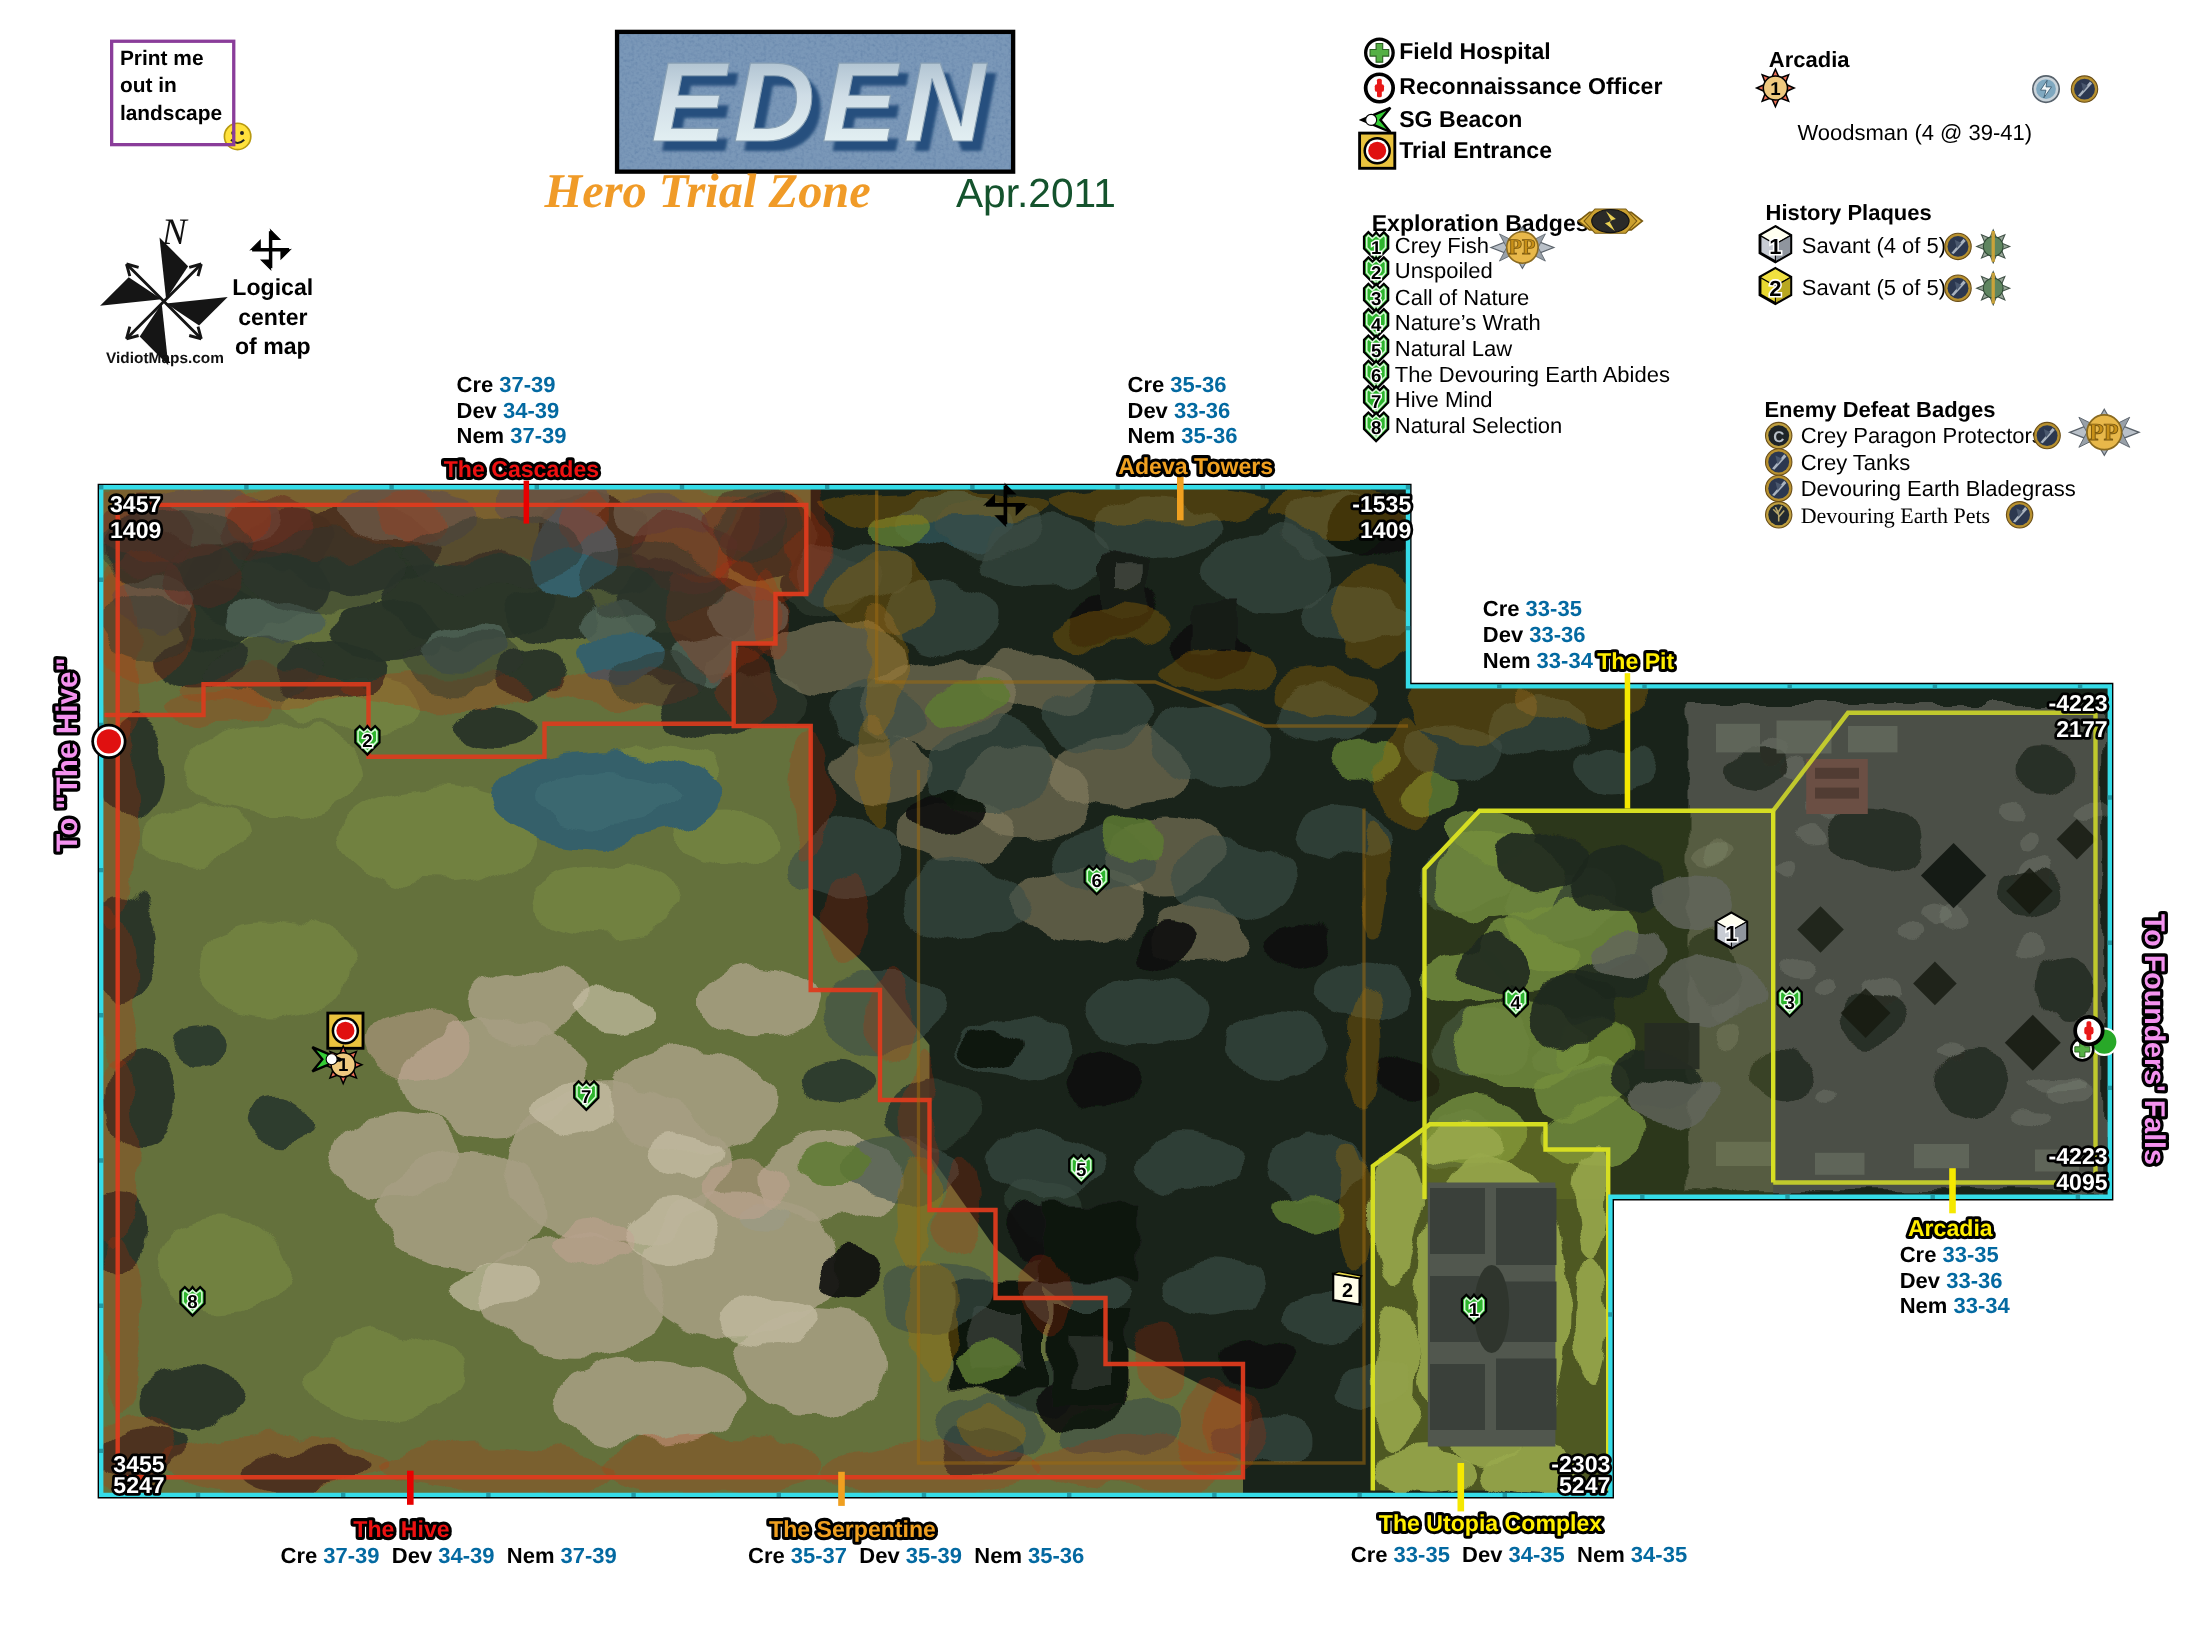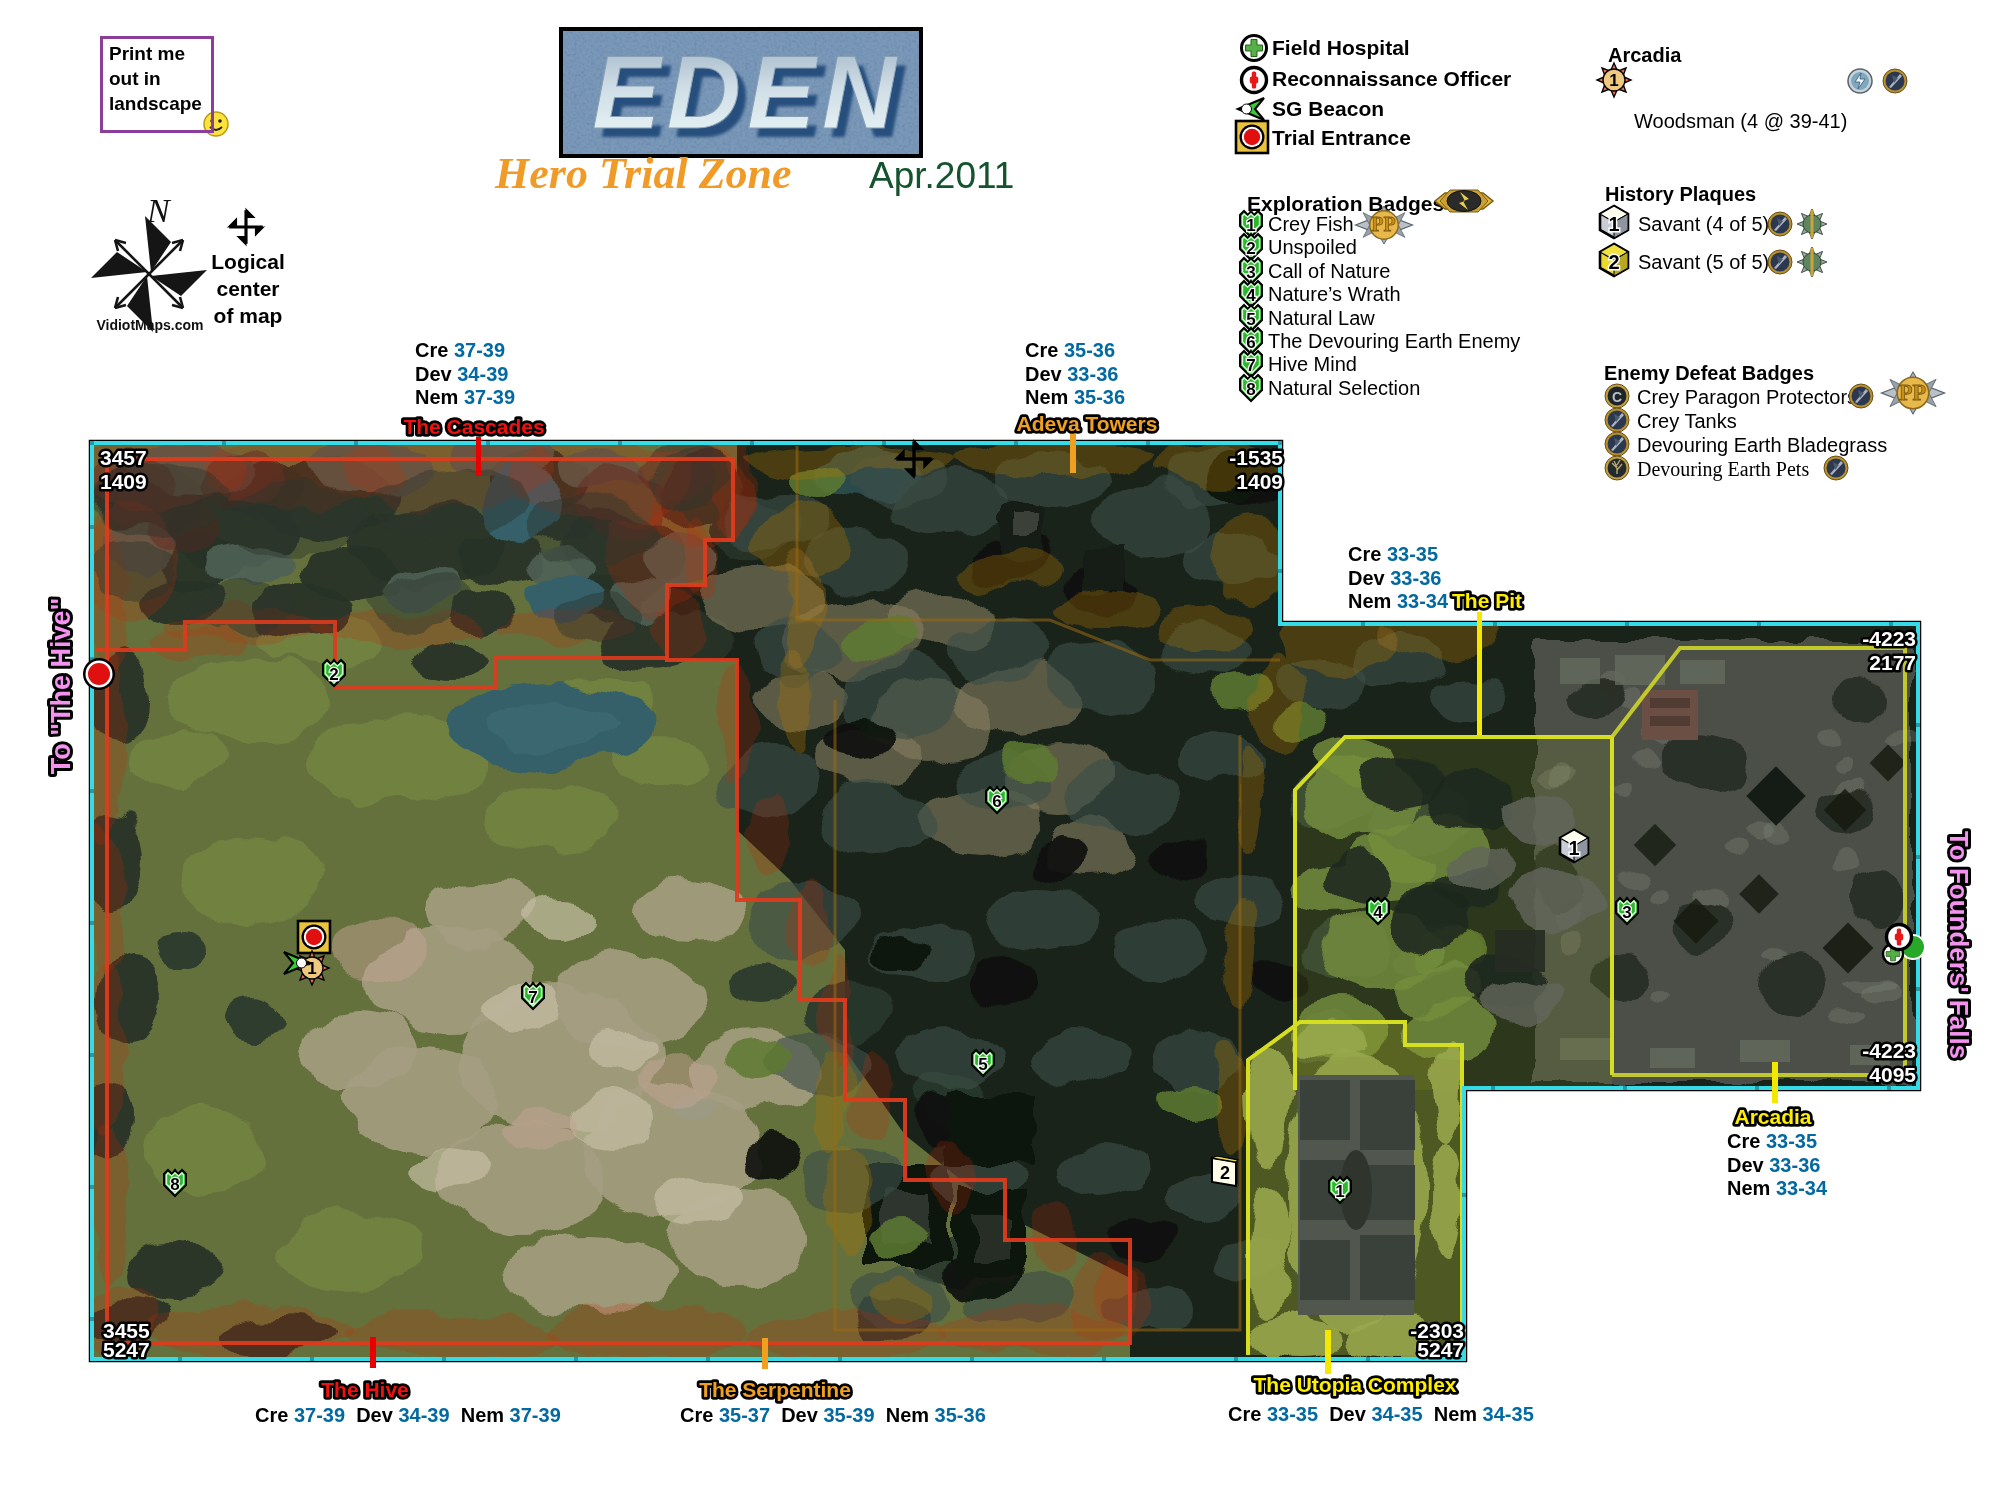--- a/index.html
+++ b/index.html
@@ -568,21 +568,21 @@
 <div class="abs b" style="left:1272px;top:67px;font-size:21px;z-index:2;">Reconnaissance Officer</div>
 <div class="abs b" style="left:1272px;top:97px;font-size:21px;z-index:2;">SG Beacon</div>
 <div class="abs b" style="left:1272px;top:126px;font-size:21px;z-index:2;">Trial Entrance</div>
 
 <div class="abs leg b" style="left:1247px;top:192px;font-size:21px;z-index:2;">Exploration Badges</div>
 <div class="abs leg" style="left:1268px;top:213px;z-index:2;">Crey Fish</div>
 <div class="abs leg" style="left:1268px;top:236px;z-index:2;">Unspoiled</div>
 <div class="abs leg" style="left:1268px;top:260px;z-index:2;">Call of Nature</div>
 <div class="abs leg" style="left:1268px;top:283px;z-index:2;">Nature’s Wrath</div>
 <div class="abs leg" style="left:1268px;top:307px;z-index:2;">Natural Law</div>
-<div class="abs leg" style="left:1268px;top:330px;z-index:2;">The Devouring Earth Enemy</div>
+<div class="abs leg" style="left:1268px;top:330px;z-index:2;">The Devouring Earth Abides</div>
 <div class="abs leg" style="left:1268px;top:353px;z-index:2;">Hive Mind</div>
 <div class="abs leg" style="left:1268px;top:377px;z-index:2;">Natural Selection</div>
 
 <div class="abs leg b" style="left:1608px;top:44px;z-index:2;">Arcadia</div>
 <div class="abs leg" style="left:1634px;top:70px;z-index:2;margin-top:40px;">Woodsman (4 @ 39-41)</div>
 <div class="abs leg b" style="left:1605px;top:183px;z-index:2;">History Plaques</div>
 <div class="abs leg" style="left:1638px;top:213px;z-index:2;">Savant (4 of 5)</div>
 <div class="abs leg" style="left:1638px;top:251px;z-index:2;">Savant (5 of 5)</div>
 <div class="abs leg b" style="left:1604px;top:362px;z-index:2;">Enemy Defeat Badges</div>
 <div class="abs leg" style="left:1637px;top:386px;z-index:2;">Crey Paragon Protectors</div>

